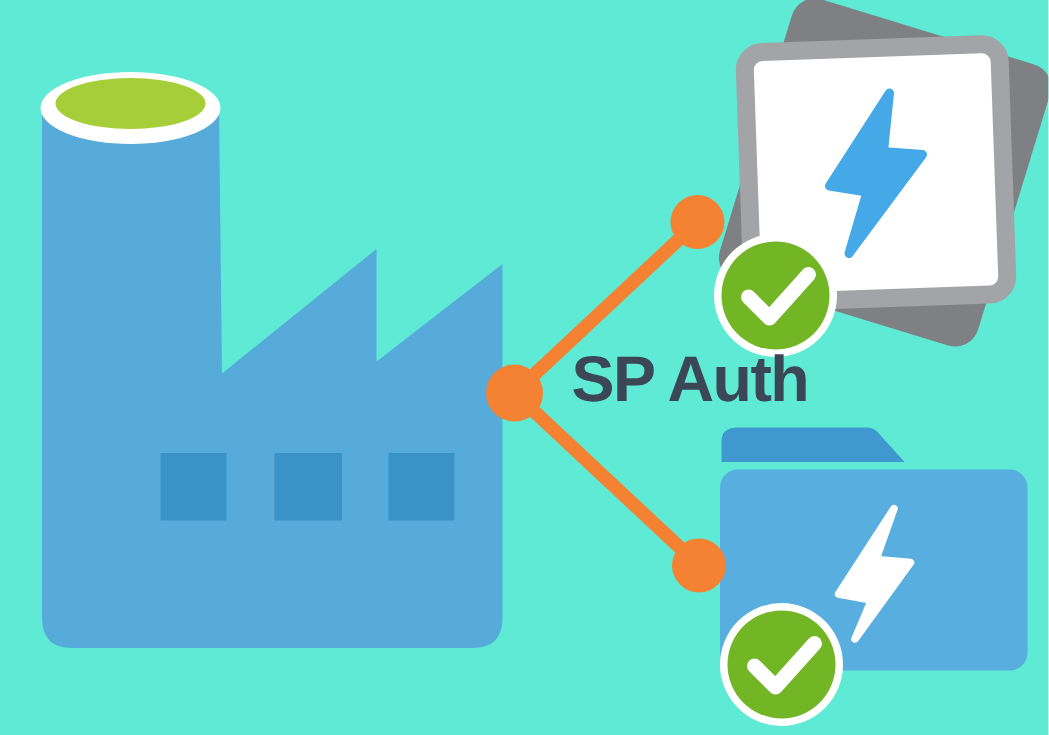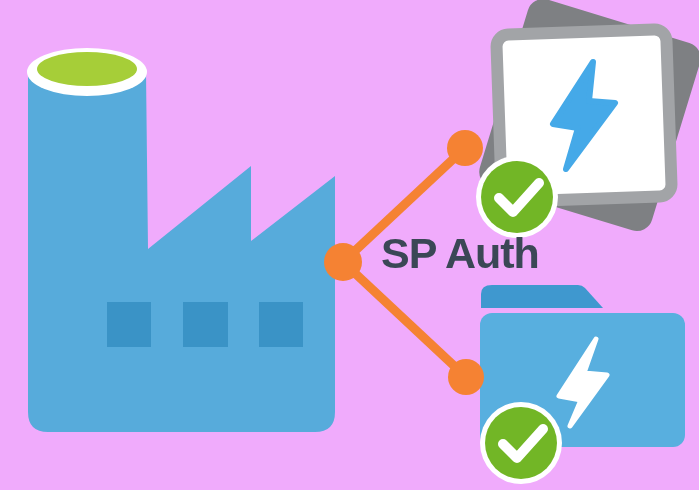--- a/index.html
+++ b/index.html
@@ -5,21 +5,21 @@
   html, body {
     margin: 0;
     padding: 0;
     background: #ffffff;
     font-family: "Liberation Sans", sans-serif;
   }
   .canvas {
     position: relative;
     width: 699px;
     height: 490px;
-    background: #f0abfc;
+    background: #5eead4;
     overflow: hidden;
   }
   .layer {
     position: absolute;
     left: 0;
     top: 0;
     width: 699px;
     height: 490px;
   }
   .sp-auth-label {

